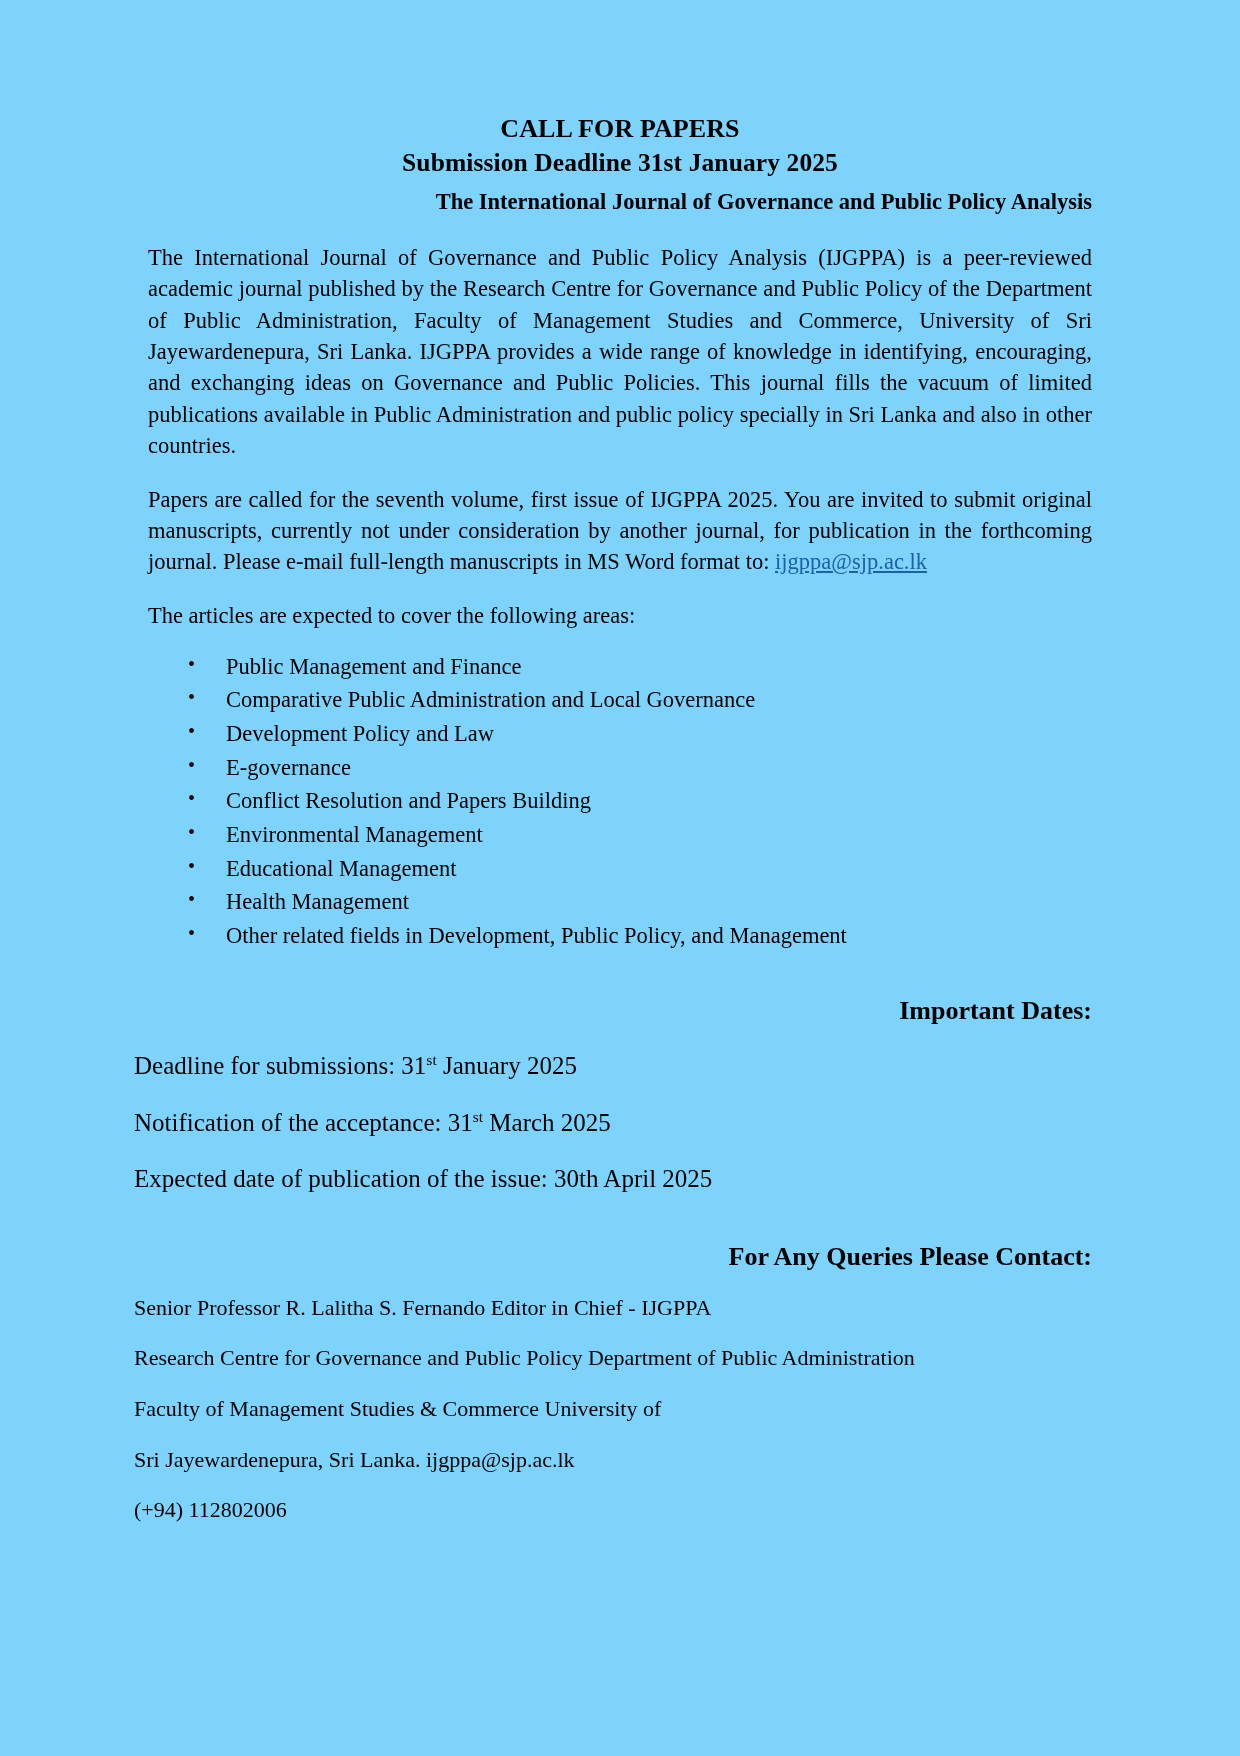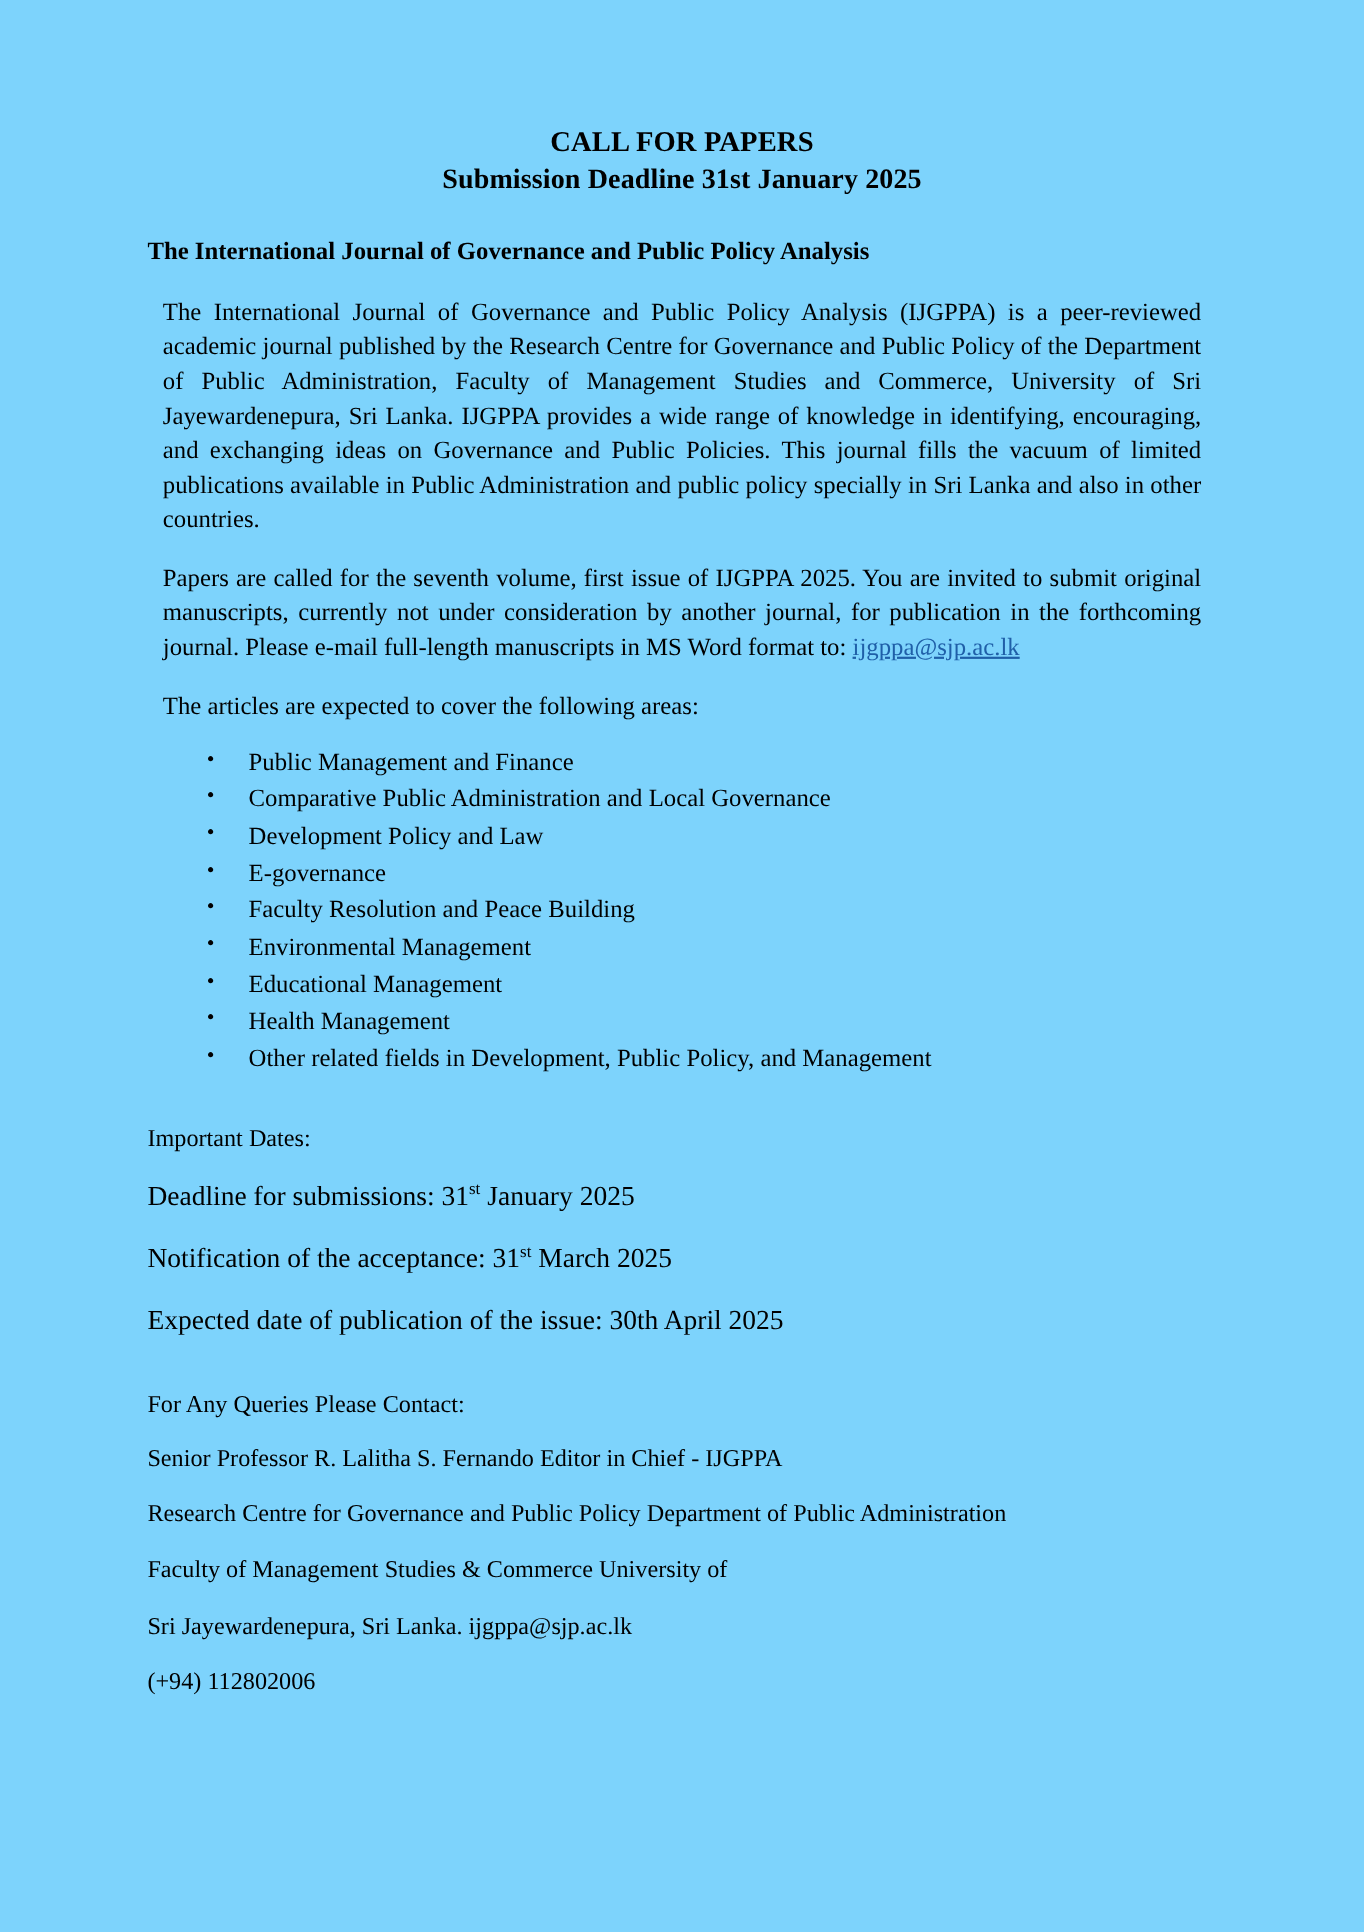--- a/index.html
+++ b/index.html
@@ -30,26 +30,26 @@
     font-size: 25.5px;
     line-height: 1.30;
     letter-spacing: 0.1px;
   }
   .title-line-1 { font-size: 26px; }
   .title-line-2 { font-size: 25.5px; }
   .title-line-3 { font-size: 25.5px; }
 
   
   .journal-heading {
-    margin-top: 34px;
+    margin-top: 8px;
     margin-left: -14px;
     font-weight: bold;
     font-size: 22.5px;
     line-height: 1.3;
-    text-align: left;
+    text-align: right;
   }
 
   
   .para {
     margin-top: 22px;
     font-size: 22.5px;
     line-height: 1.39;
     text-align: justify;
     text-justify: inter-word;
     hyphens: none;
@@ -80,22 +80,23 @@
     left: 40px;
     top: -1px;
     font-size: 20px;
     line-height: inherit;
   }
 
   
   .section-heading {
     margin-top: 48px;
     margin-left: -14px;
-    font-weight: normal;
-    font-size: 22px;
+    font-weight: bold;
+    font-size: 26px;
+    text-align: right;
   }
   .section-heading.contact { margin-top: 46px; }
 
   .date-line {
     margin-top: 24px;
     margin-left: -14px;
     font-size: 25px;
     line-height: 1.3;
   }
   .date-line sup {
@@ -127,21 +128,21 @@
 
   <p class="para"><span>Papers are called for the seventh volume, first issue of IJGPPA 2025. You are invited to submit original manuscripts, currently not under consideration by another journal, for publication in the forthcoming journal. Please e-mail full-length manuscripts in MS Word format to:</span> <a class="email-link" href="#">ijgppa@sjp.ac.lk</a></p>
 
   <p class="para intro-areas">The articles are expected to cover the following areas:</p>
 
   <ul class="areas-list">
     <li><span class="bullet-glyph">•</span><span>Public Management and Finance</span></li>
     <li><span class="bullet-glyph">•</span><span>Comparative Public Administration and Local Governance</span></li>
     <li><span class="bullet-glyph">•</span><span>Development Policy and Law</span></li>
     <li><span class="bullet-glyph">•</span><span>E-governance</span></li>
-    <li><span class="bullet-glyph">•</span><span>Faculty Resolution and Peace Building</span></li>
+    <li><span class="bullet-glyph">•</span><span>Conflict Resolution and Papers Building</span></li>
     <li><span class="bullet-glyph">•</span><span>Environmental Management</span></li>
     <li><span class="bullet-glyph">•</span><span>Educational Management</span></li>
     <li><span class="bullet-glyph">•</span><span>Health Management</span></li>
     <li><span class="bullet-glyph">•</span><span>Other related fields in Development, Public Policy, and Management</span></li>
   </ul>
 
   <div class="section-heading">Important Dates:</div>
 
   <div class="date-line"><span>Deadline for submissions: 31</span><sup>st</sup><span> January 2025</span></div>
 

